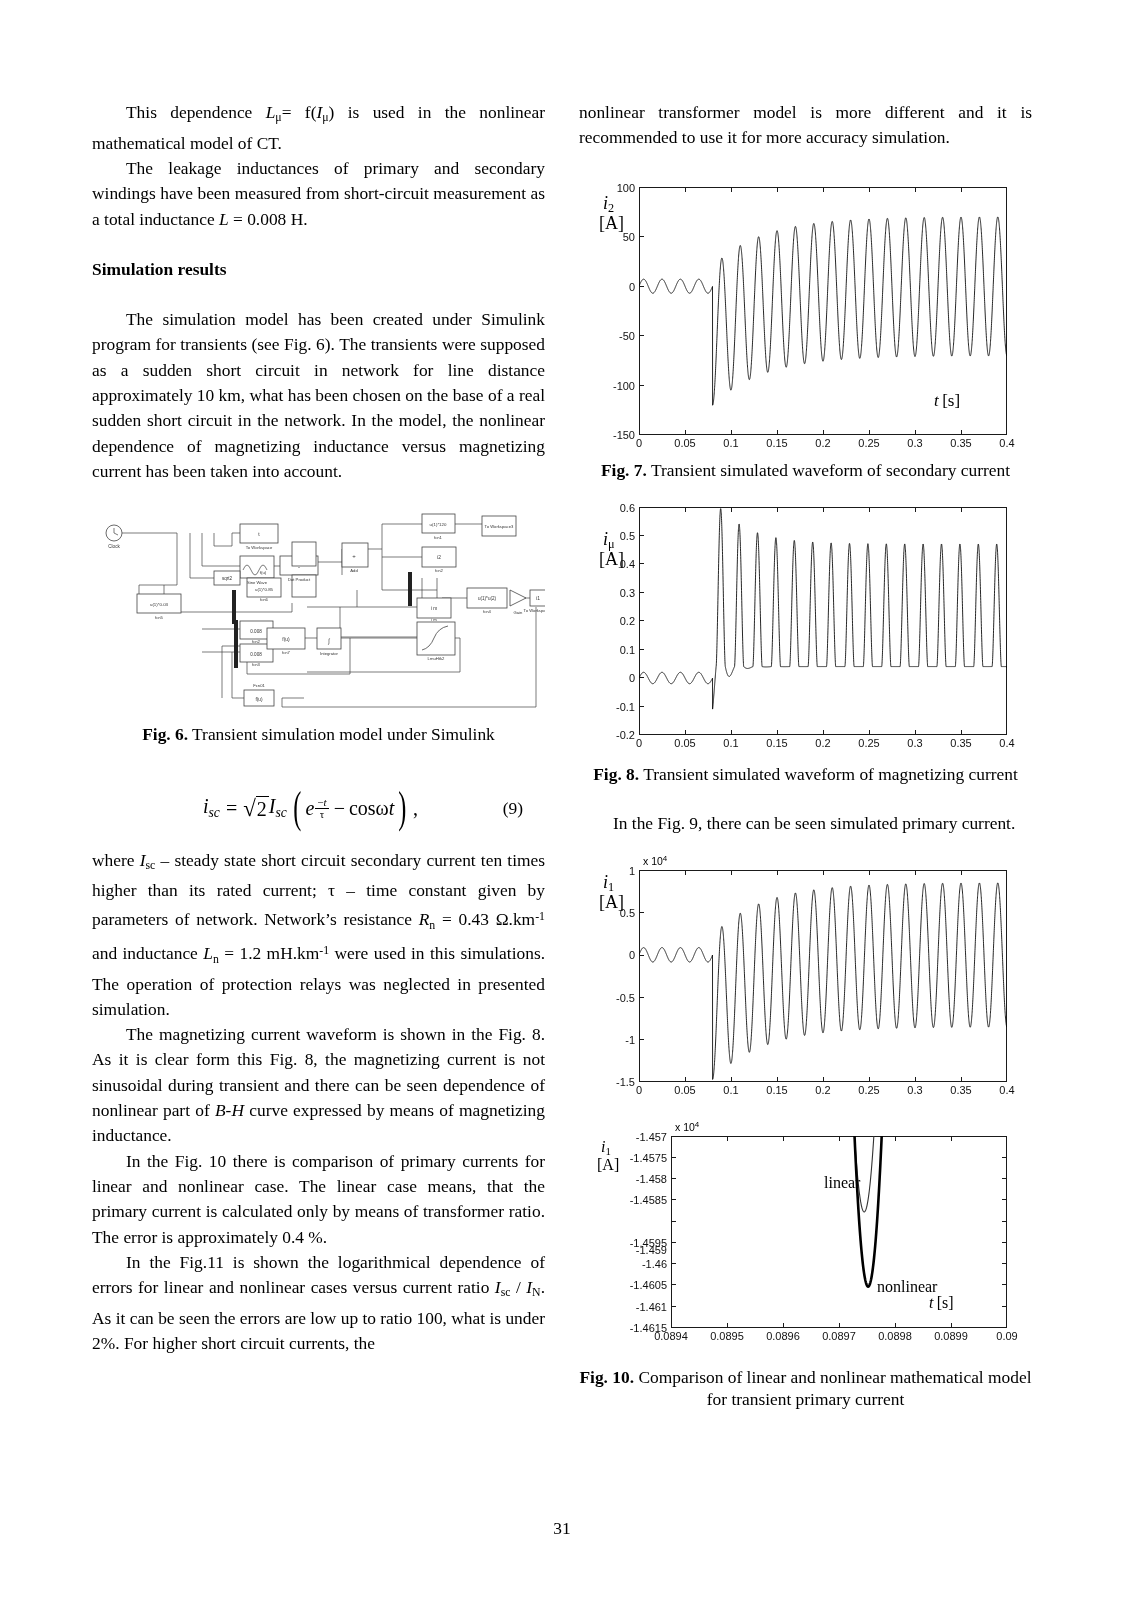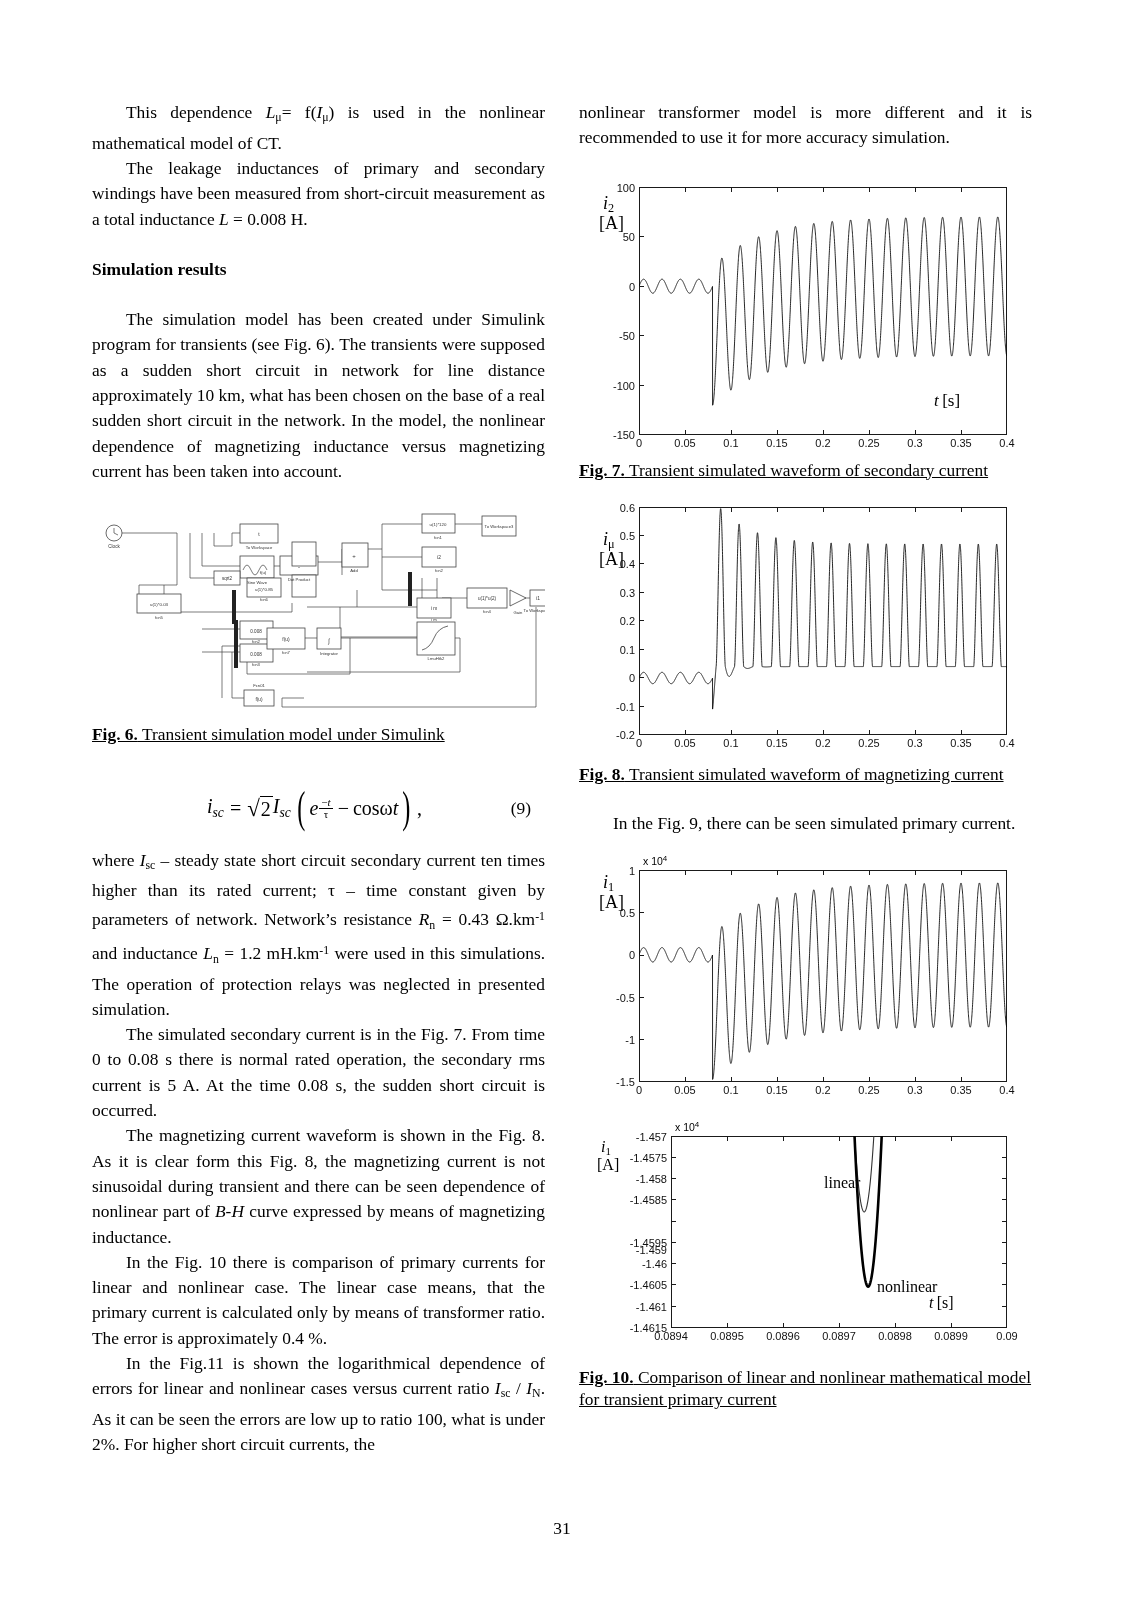--- a/index.html
+++ b/index.html
@@ -56,21 +56,21 @@
   i, em { font-style: italic; }
   sub { font-size: 0.68em; vertical-align: -0.28em; }
   sup { font-size: 0.68em; vertical-align: 0.45em; }
 
   
   .eqrow {
     position: relative;
     display: flex;
     align-items: center;
     justify-content: center;
-    margin: 22px 8px 24px 0;
+    margin: 22px 16px 24px 0;
     font-size: 20px;
   }
   .eq-body {
     display: flex;
     align-items: center;
     font-family: "Liberation Serif", serif;
   }
   .eqnum {
     position: absolute;
     right: 6px;
@@ -103,23 +103,22 @@
     margin: 0 1px;
   }
   .frac .num { border-bottom: 1px solid #000; padding: 0 2px; }
   .frac .den { padding: 0 2px; }
   .expo { display: inline-block; vertical-align: 0.55em; }
 
   
   .figcap {
     font-size: 17.4px;
     line-height: 22px;
-    text-align: left;
+    text-align: center;
     margin: 6px 0 0 0;
-    text-decoration: underline;
   }
   .figcap b { font-weight: bold; }
 
   .figbox { position: relative; }
 
   
   .plot {
     position: relative;
     background: #fff;
   }
@@ -389,21 +388,20 @@
           <span class="paren">)</span>
           <span style="margin-left:3px;">,</span>
         </span>
         <span class="eqnum">(9)</span>
       </div>
 
       <p class="body noind">
         where <i>I</i><sub>sc</sub> – steady state short circuit secondary current ten times higher than its rated current; τ – time constant given by parameters of network. Network’s resistance <i>R</i><sub>n</sub> = 0.43 Ω.km<sup>-1</sup> and inductance <i>L</i><sub>n</sub> = 1.2 mH.km<sup>-1</sup> were used in this simulations. The operation of protection relays was neglected in presented simulation.
       </p>
 
-      <p class="body">The simulated secondary current is in the Fig. 7. From time 0 to 0.08 s there is normal rated operation, the secondary rms current is 5 A. At the time 0.08 s, the sudden short circuit is occurred.</p>
 
       <p class="body">
         The magnetizing current waveform is shown in the Fig. 8. As it is clear form this Fig. 8, the magnetizing current is not sinusoidal during transient and there can be seen dependence of nonlinear part of <i>B-H</i> curve expressed by means of magnetizing inductance.
       </p>
 
       <p class="body">In the Fig. 10 there is comparison of primary currents for linear and nonlinear case. The linear case means, that the primary current is calculated only by means of transformer ratio. The error is approximately 0.4 %.</p>
 
       <p class="body">
         In the Fig.11 is shown the logarithmical dependence of errors for linear and nonlinear cases versus current ratio <i>I</i><sub>sc</sub> / <i>I</i><sub>N</sub>. As it can be seen the errors are low up to ratio 100, what is under 2%. For higher short circuit currents, the
       </p>

